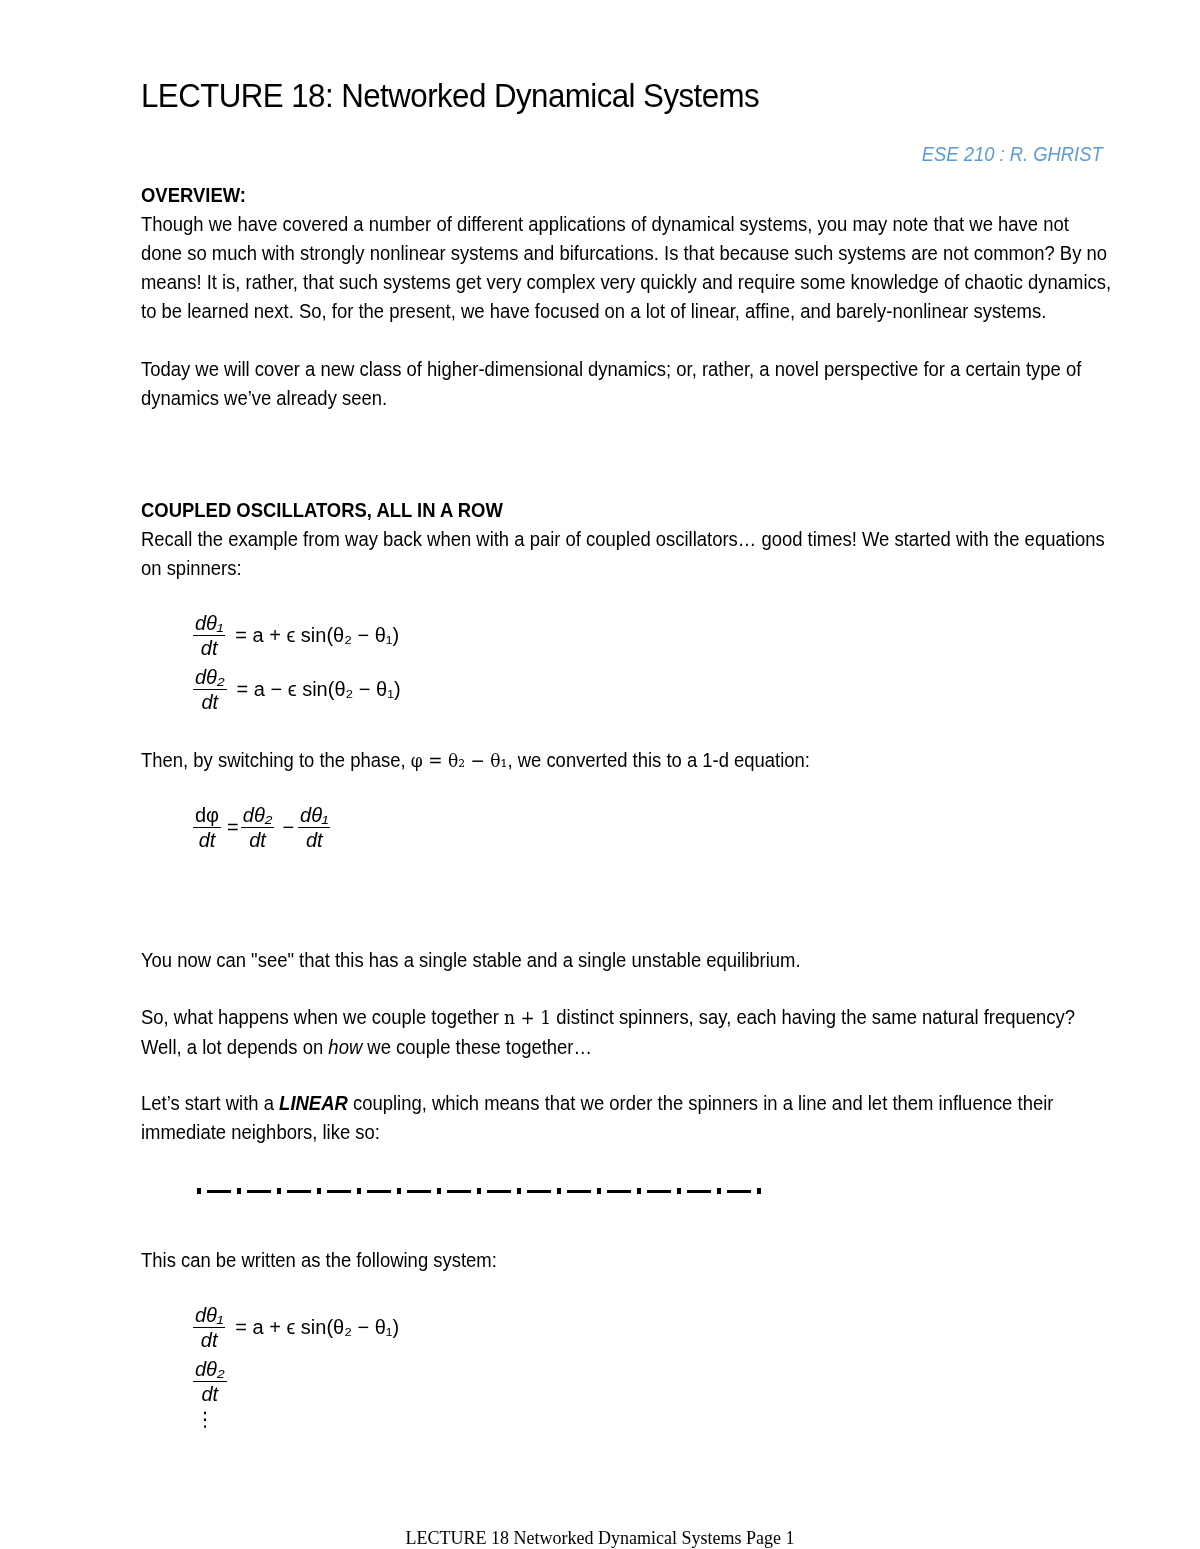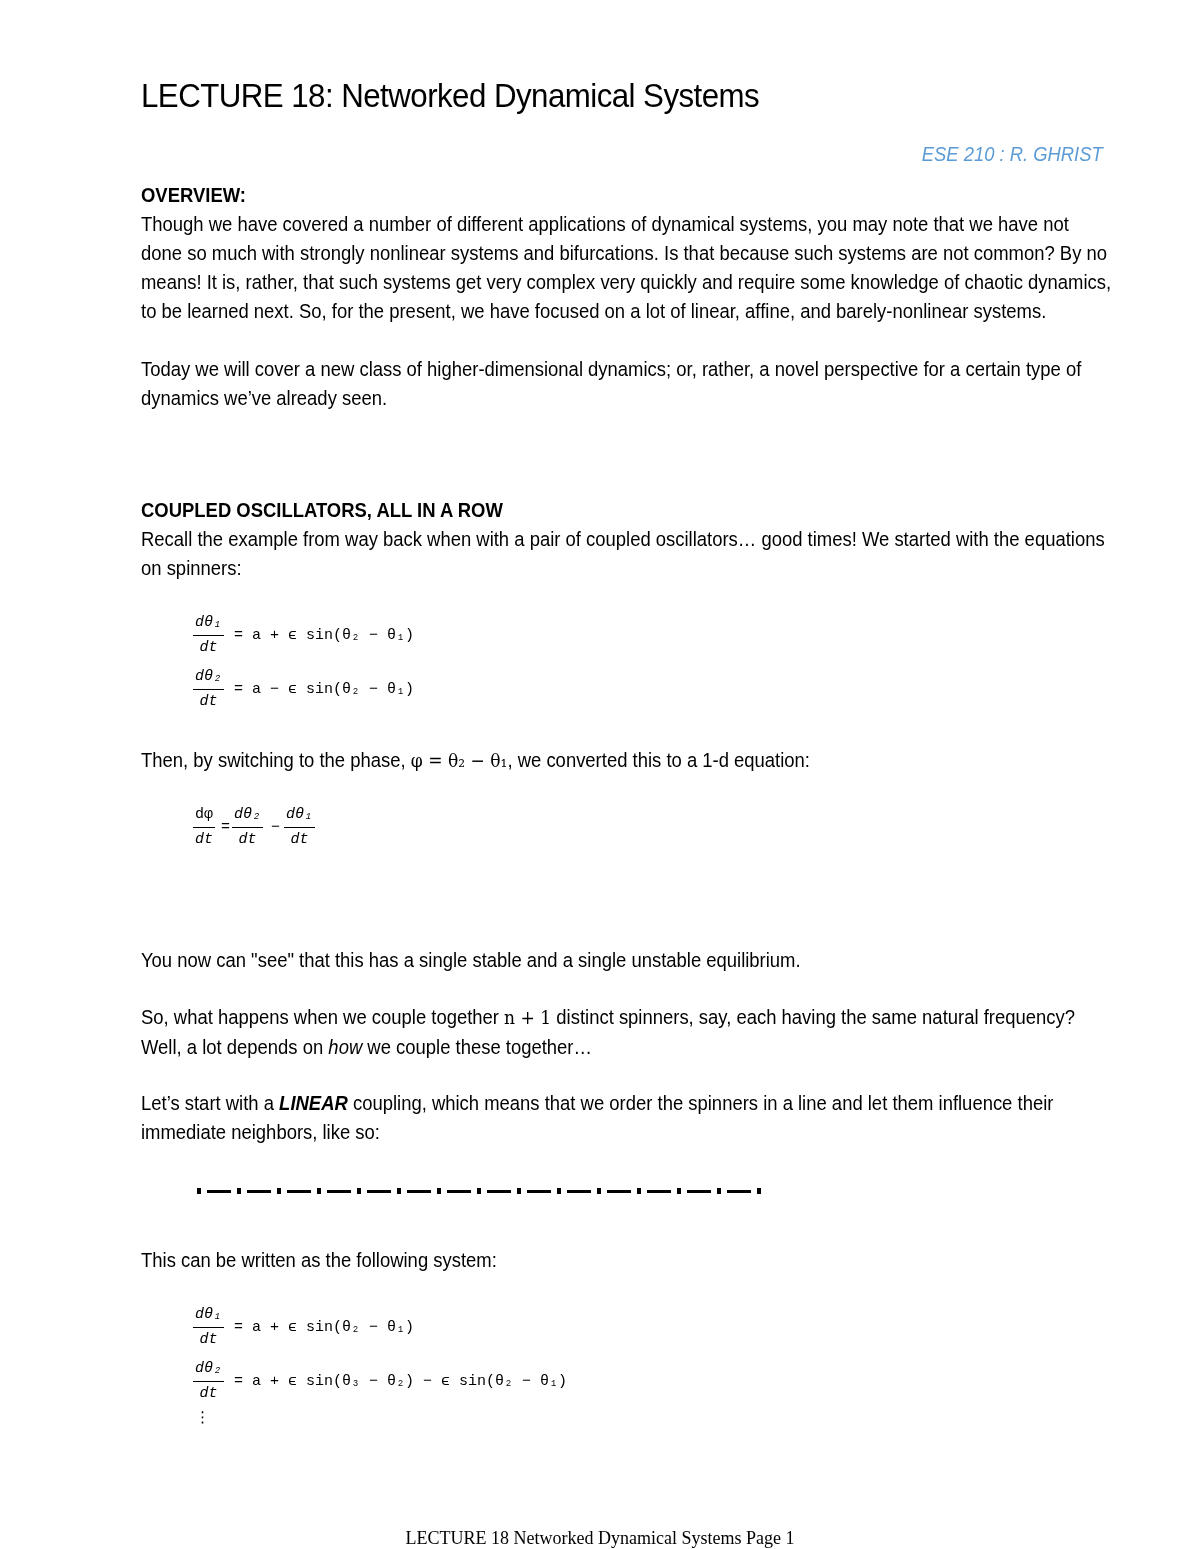--- a/index.html
+++ b/index.html
@@ -18,21 +18,21 @@
     .course {
       right: 97px; top: 143px; font-size: 20px; font-style: italic; color: #5b9bd5;
       transform: scaleX(0.92); transform-origin: right top; white-space: nowrap;
     }
     .body-text {
       left: 141px; width: 1000px; font-size: 20.5px; line-height: 29px;
       transform: scaleX(0.9); transform-origin: left top; width: 1080px;
     }
     .heading { font-weight: bold; }
     .math {
-      font-family: Liberation Mono, monospace; font-size: 15px; white-space: nowrap;
+      font-family: Liberation Sans, sans-serif; font-size: 20px; white-space: nowrap;
     }
     .math i { font-style: italic; }
     .eq-row { display: flex; align-items: center; height: 54px; }
     .frac {
       display: inline-flex; flex-direction: column; align-items: center;
       vertical-align: middle; margin-right: 4px; line-height: 24px;
     }
     .frac .num { border-bottom: 1.5px solid #000; padding: 0 2px; }
     .frac .den { padding: 0 2px; }
     .rhs { padding-left: 6px; }
@@ -162,20 +162,19 @@
         <i class="num">dθ₁</i>
         <i class="den">dt</i>
       </span>
       <span class="rhs">= a + ϵ sin(θ₂ − θ₁)</span>
     </div>
     <div class="eq-row">
       <span class="frac">
         <i class="num">dθ₂</i>
         <i class="den">dt</i>
       </span>
-      <span class="rhs">= a + ϵ sin(θ₃ − θ₂) − ϵ sin(θ₂ − θ₁)</span>
     </div>
     <div style="padding-left:2px; line-height:22px;">⋮</div>
   </div>
 
   <div class="abs footer">LECTURE 18 Networked Dynamical Systems Page 1</div>
 
 </div>
 
 </body></html>

